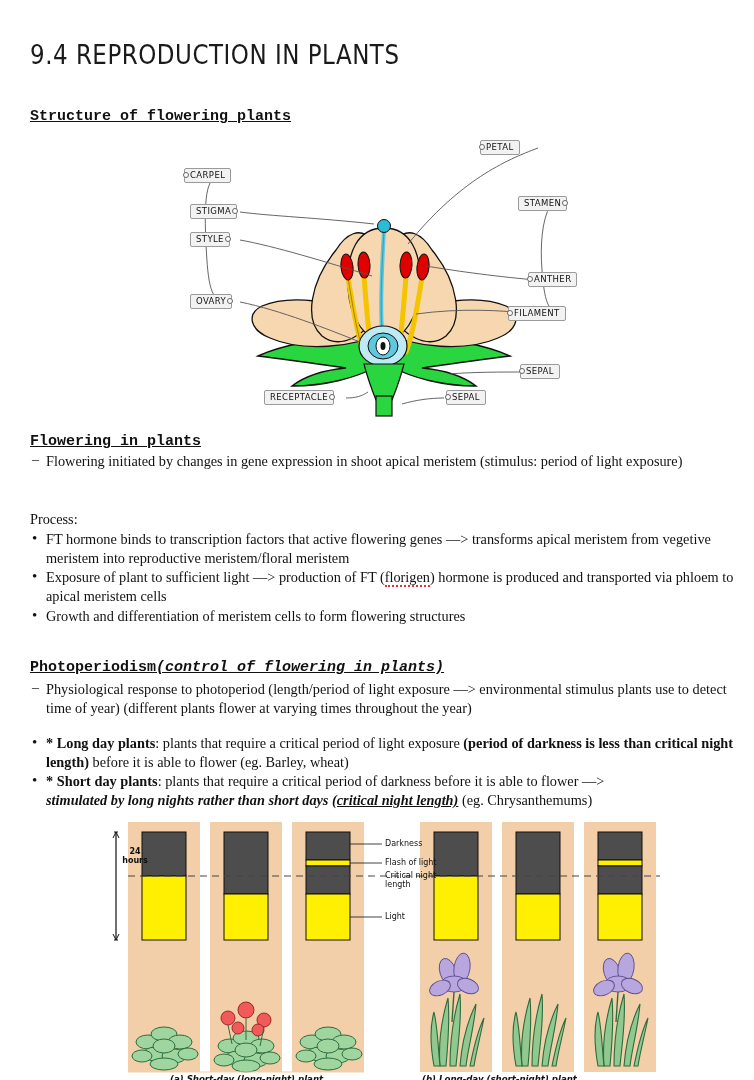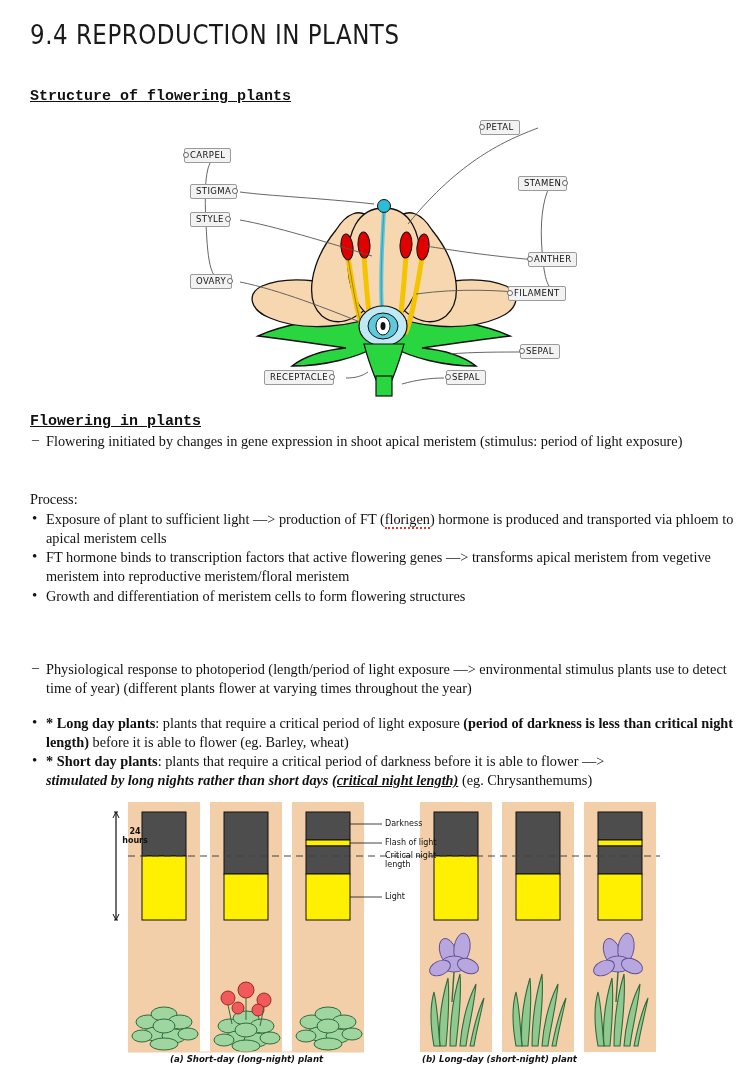--- a/index.html
+++ b/index.html
@@ -13,20 +13,21 @@
     font-family: "Liberation Serif", serif;
     color: #111111;
     overflow: hidden;
   }
   .page {
     position: relative;
     width: 754px;
     height: 792px;
     padding: 0;
     box-sizing: border-box;
+    margin-top: 20px;
   }
   .title {
     position: absolute;
     left: 30px;
     top: 20px;
     font-family: "DejaVu Sans", sans-serif;
     font-size: 23px;
     letter-spacing: 0.5px;
     font-weight: 400;
     color: #1a1a1a;
@@ -242,25 +243,26 @@
   <div class="heading h-flowering">Flowering in plants</div>
 
   <div class="dashitem t-flower-intro">
     <span class="dash">–</span>
     <span class="body-text">Flowering initiated by changes in gene expression in shoot apical meristem (stimulus: period of light exposure)</span>
   </div>
 
   <div class="p-process">Process:</div>
 
   <ul class="bullets list-process">
+    <li>FT hormone binds to transcription factors that active flowering genes —&gt; transforms apical meristem from vegetive meristem into reproductive meristem/floral meristem</li>
     <li>Exposure of plant to sufficient light —&gt; production of FT (<span class="squiggle">florigen</span>) hormone is produced and transported via phloem to apical meristem cells</li>
-    <li>FT hormone binds to transcription factors that active flowering genes —&gt; transforms apical meristem from vegetive meristem into reproductive meristem/floral meristem</li>
     <li>Growth and differentiation of meristem cells to form flowering structures</li>
   </ul>
 
+  <div class="heading h-photo"><span>Photoperiodism</span><span class="ital">(control of flowering in plants)</span></div>
 
   <div class="dashitem t-photo-intro">
     <span class="dash">–</span>
     <span class="body-text">Physiological response to photoperiod (length/period of light exposure —&gt; environmental stimulus plants use to detect time of year) (different plants flower at varying times throughout the year)</span>
   </div>
 
   <ul class="bullets list-daylen">
     <li><b class="bold">* Long day plants</b><span>: plants that require a critical period of light exposure </span><b class="bold">(period of darkness is less than critical night length)</b><span> before it is able to flower (eg. Barley, wheat)</span></li>
     <li><b class="bold">* Short day plants</b><span>: plants that require a critical period of darkness before it is able to flower —&gt; </span><br><span class="bi">stimulated by long nights rather than short days </span><span class="bi underline">(critical night length)</span><span> (eg. Chrysanthemums)</span></li>
   </ul>

